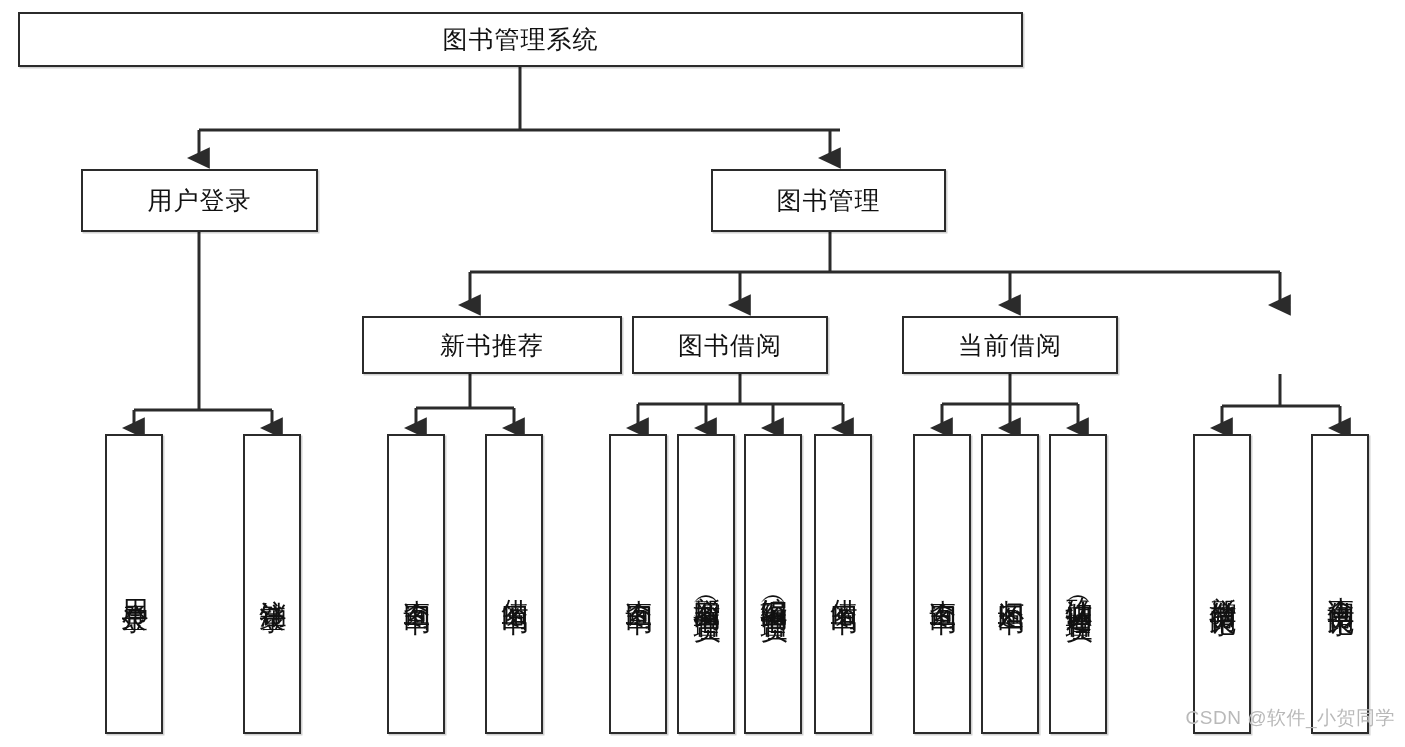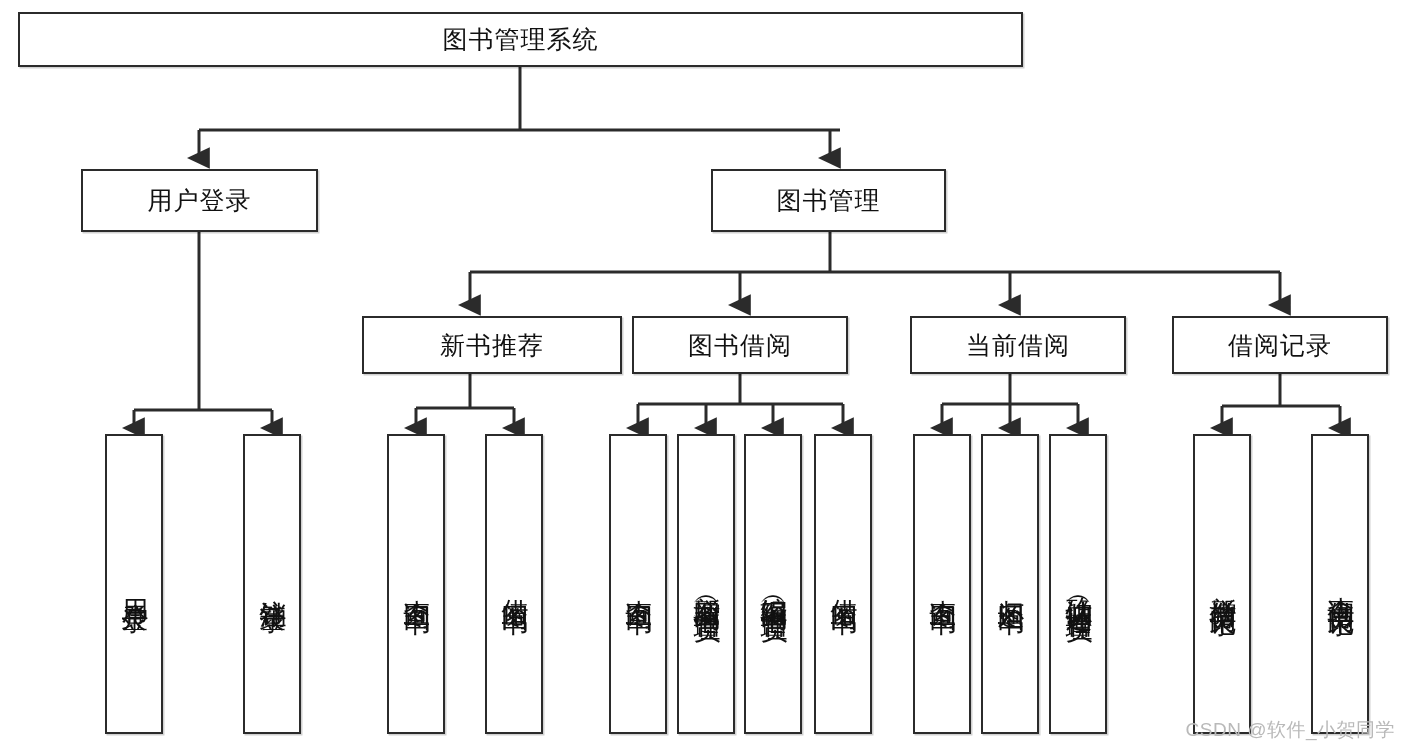--- a/index.html
+++ b/index.html
@@ -67,21 +67,21 @@
     align-items: center;
     justify-content: center;
   }
   .node.vert.top .label {
     align-items: flex-start;
     padding-top: 4px;
   }
   .watermark {
     position: absolute;
     right: 10px;
-    bottom: 4px;
+    bottom: 16px;
     font-size: 19px;
     color: #b9b9b9;
     white-space: nowrap;
     letter-spacing: 0.5px;
   }
 </style>
 </head>
 <body>
 
 <div id="canvas">
@@ -147,31 +147,28 @@
   </div>
 
   <div class="node horiz" style="left:711px; top:169px; width:235px; height:63px;">
     <span class="label">图书管理</span>
   </div>
 
   <div class="node horiz" style="left:362px; top:316px; width:260px; height:58px;">
     <span class="label">新书推荐</span>
   </div>
 
-  <div class="node horiz" style="left:632px; top:316px; width:216px; height:58px;">
+  <div class="node horiz" style="left:632px; top:316px; width:196px; height:58px;">
     <span class="label">图书借阅</span>
   </div>
 
-  <div class="node horiz" style="left:902px; top:316px; width:216px; height:58px;margin-left:8px;">
+  <div class="node horiz" style="left:902px; top:316px; width:216px; height:58px;">
     <span class="label">当前借阅</span>
   </div>
 
-  <div class="node horiz" style="left:1172px; top:316px; width:216px; height:58px;">
-    <span class="label">借阅记录</span>
-  </div>
 
   <div class="node vert" style="left:105px; top:434px; width:58px; height:300px;">
     <span class="label">用户登录</span>
   </div>
 
   <div class="node vert" style="left:243px; top:434px; width:58px; height:300px;">
     <span class="label">注销登录</span>
   </div>
 
   <div class="node vert" style="left:387px; top:434px; width:58px; height:300px;">

